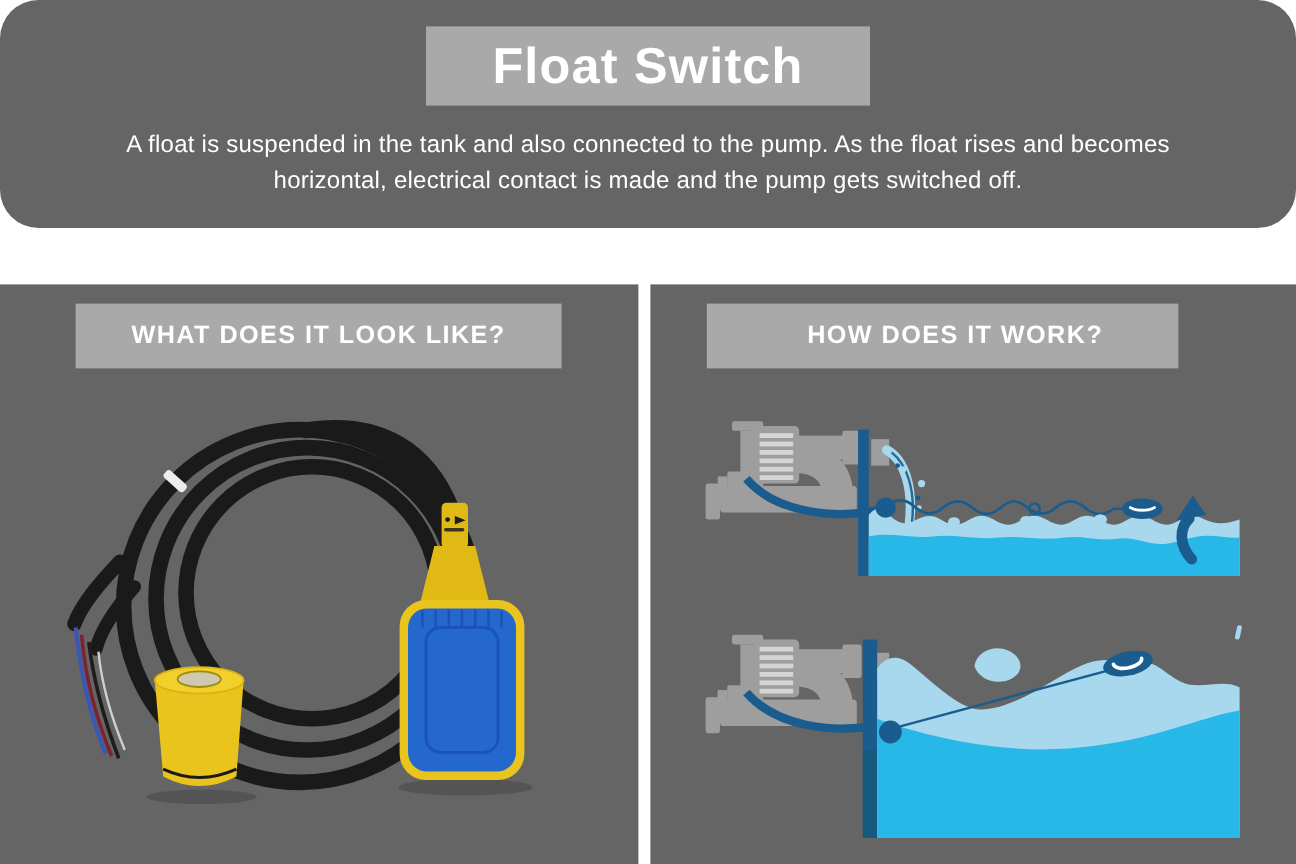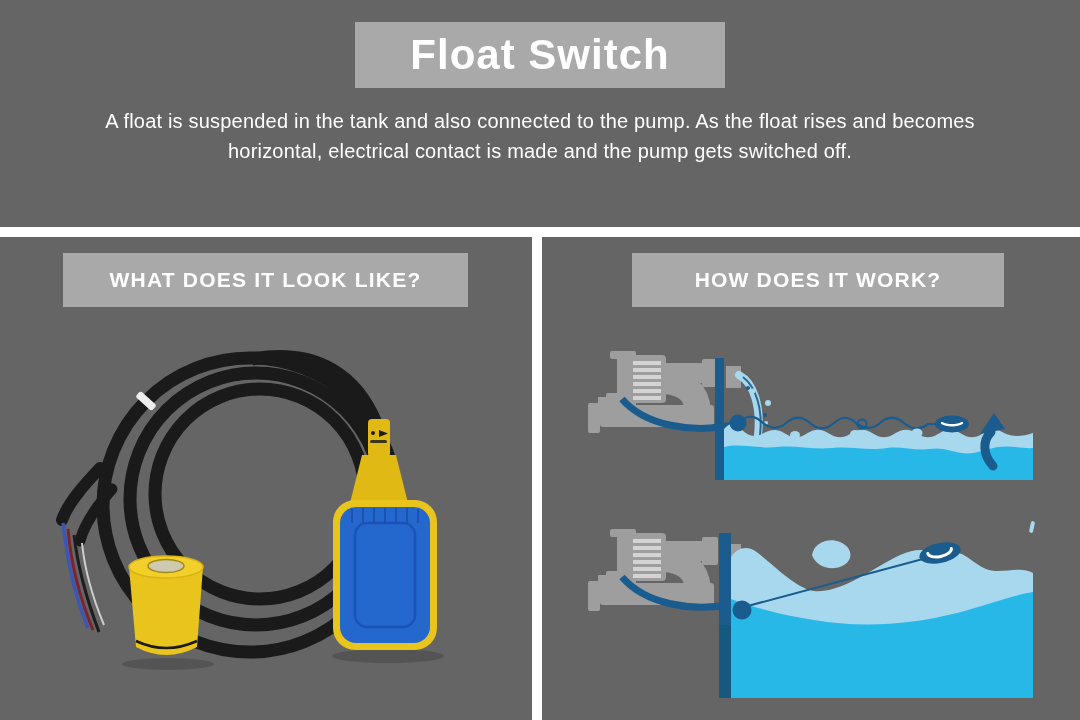--- a/index.html
+++ b/index.html
@@ -1,30 +1,30 @@
 <!DOCTYPE html>
 <html style="--bg: #656565; --box: #a9a9a9; --navy: #1a5c8d; --cyan: #27b8e8; --waterlight: #a8d8ee; --pumpgray: #9e9e9e; --pumprib: #d4d4d4; --cableblack: #1a1a1a; --floatyellow: #e9c41d; --floatyellowdeep: #e0b915; --floatblue: #2467cd; --floatbluedark: #1a4fb0; --wireblue: #3a57b5; --wirered: #7d2330;"><head>
 <meta charset="utf-8">
 <style>
   html,body{margin:0;padding:0;background:#fff;}
   .page{position:relative;width:1080px;height:720px;background:#fff;overflow:hidden;
         font-family:"Liberation Sans",sans-serif;}
-  .top-band{position:absolute;left:0;top:0;width:1080px;height:227px;background:var(--bg,#656565);}
+  .top-band{position:absolute;left:0;top:0;width:1080px;height:190px;background:var(--bg,#656565);border-radius:32px;}
   .title-box{width:370px;height:66px;margin:22px auto 0;background:var(--box,#a9a9a9);
              display:flex;align-items:center;justify-content:center;}
   .title-box h1{margin:0;font-size:42px;font-weight:700;color:#fff;letter-spacing:1px;}
   .desc{width:940px;margin:18px auto 0;text-align:center;color:#fff;font-size:20px;
         line-height:30px;font-weight:400;letter-spacing:.2px;}
   .panel{position:absolute;top:237px;height:483px;background:var(--bg,#656565);}
   .panel.left{left:0;width:532px;}
   .panel.right{left:542px;width:538px;}
   .head-box{height:54px;background:var(--box,#a9a9a9);display:flex;align-items:center;
             justify-content:center;margin-top:16px;}
   .panel.left .head-box{width:405px;margin-left:63px;}
-  .panel.right .head-box{width:372px;margin-left:90px;}
+  .panel.right .head-box{width:372px;margin-left:47px;padding-left:21px;}
   .head-box h2{margin:0;font-size:21px;font-weight:700;color:#fff;letter-spacing:1.2px;}
   .figure{position:absolute;left:0;top:0;width:100%;height:100%;}
   svg{display:block;}
   
   .f-navy{fill:var(--navy,#1a5c8d);}      .s-navy{stroke:var(--navy,#1a5c8d);fill:none;}
   .f-cyan{fill:var(--cyan,#27b8e8);}      .f-lb{fill:var(--waterlight,#a8d8ee);}
   .s-lb{stroke:var(--waterlight,#a8d8ee);fill:none;}
   .f-pg{fill:var(--pumpgray,#9e9e9e);}    .s-pg{stroke:var(--pumpgray,#9e9e9e);fill:none;}
   .f-rib{fill:var(--pumprib,#d4d4d4);}
   .s-black{stroke:var(--cableblack,#1a1a1a);fill:none;}

